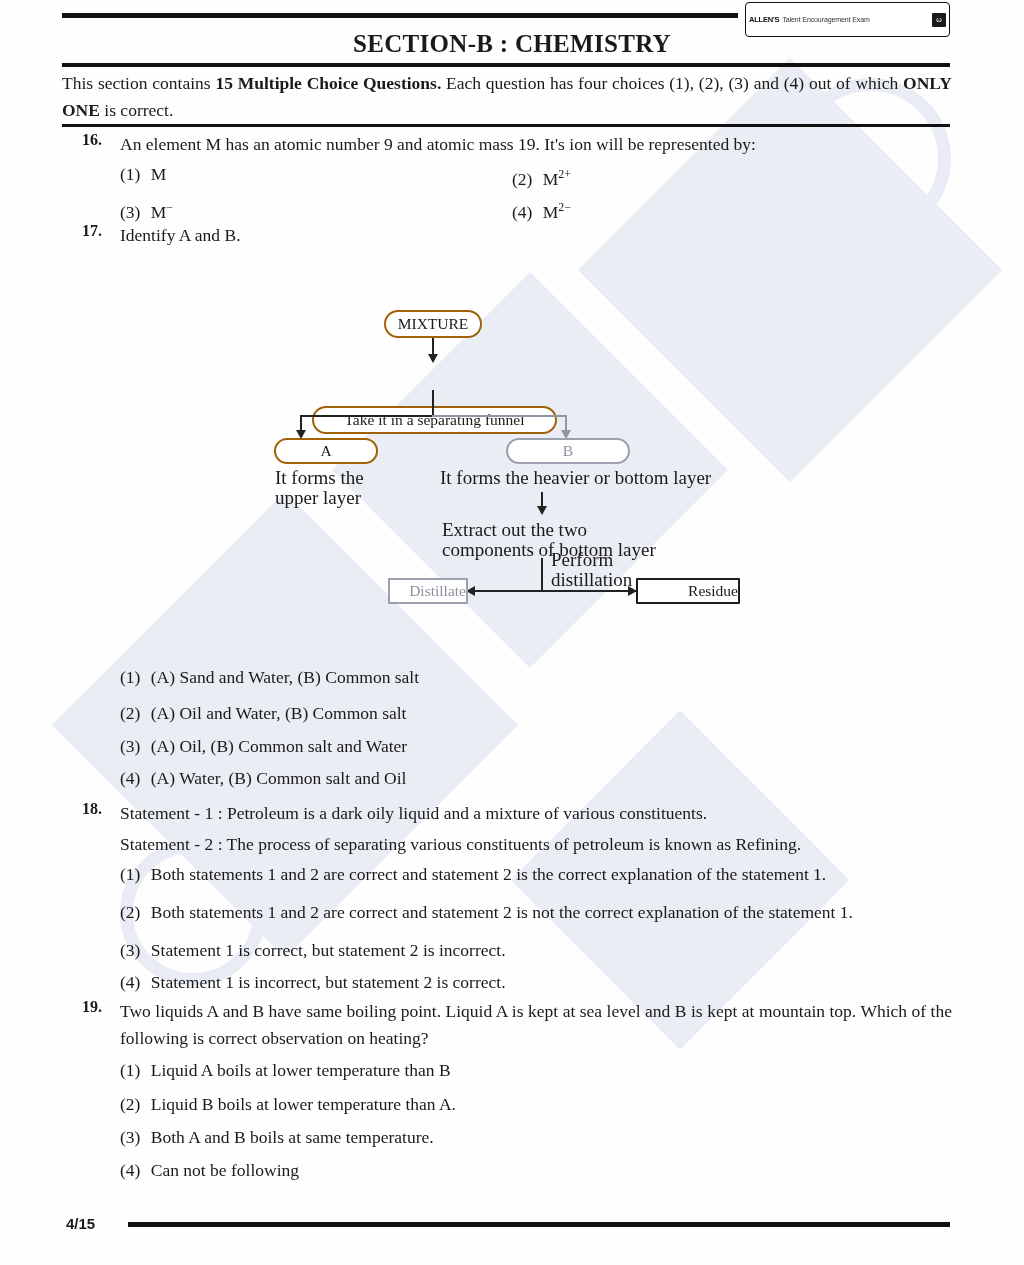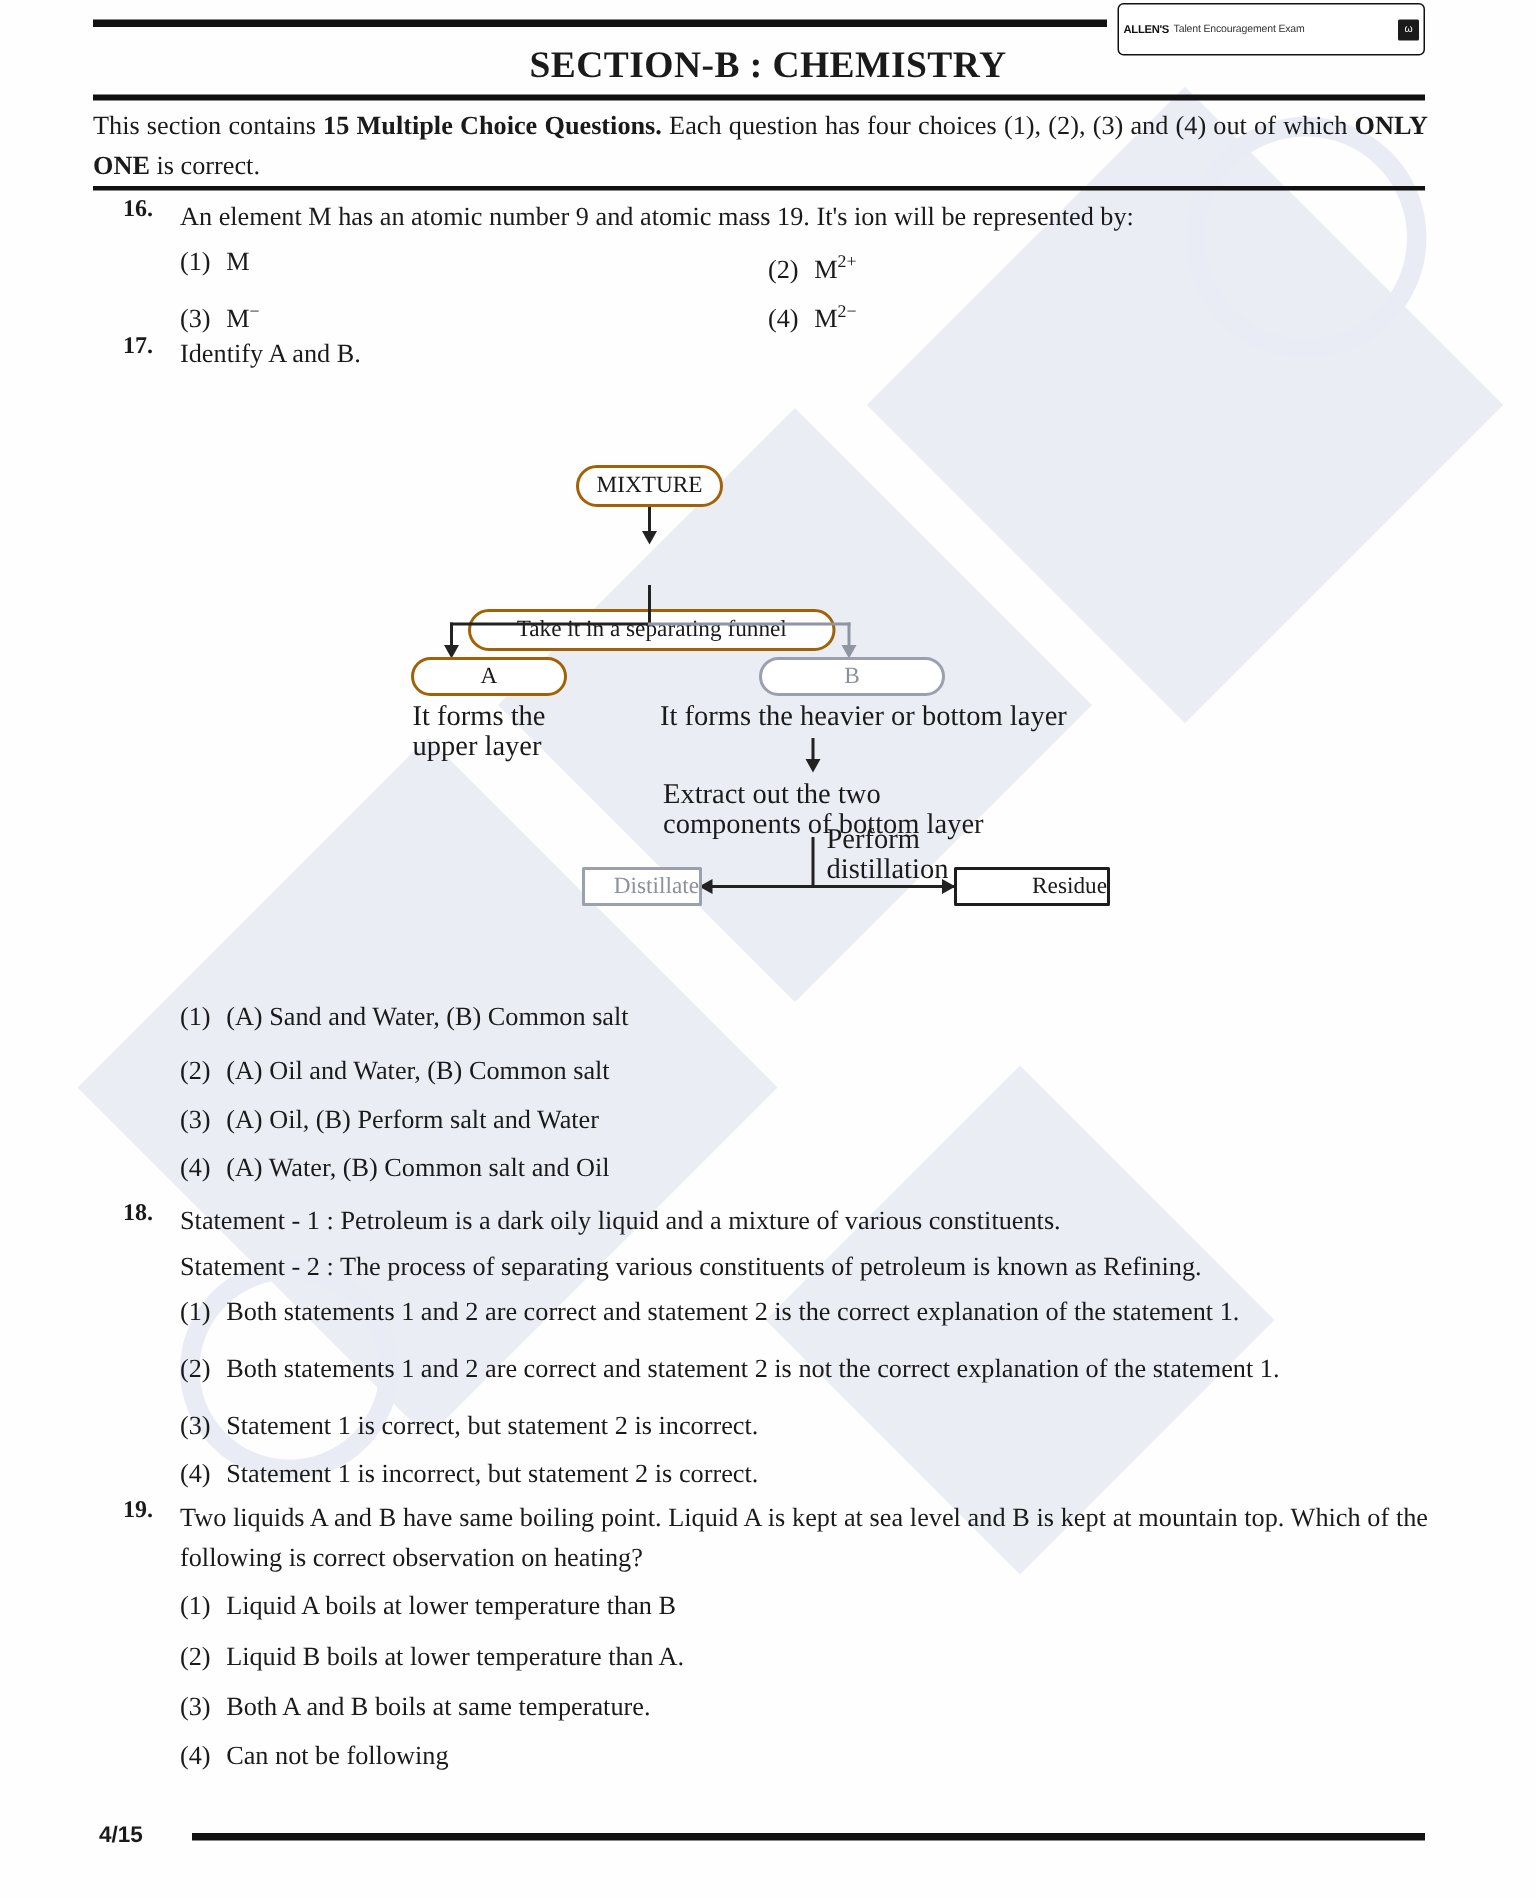--- a/index.html
+++ b/index.html
@@ -201,21 +201,21 @@
   <div class="opt" style="left:120px;top:664px;">
     <span style="margin-right: 6px;">(1)</span>
     <span>(A) Sand and Water, (B) Common salt</span>
   </div>
   <div class="opt" style="left:120px;top:700px;">
     <span style="margin-right: 6px;">(2)</span>
     <span>(A) Oil and Water, (B) Common salt</span>
   </div>
   <div class="opt" style="left:120px;top:733px;">
     <span style="margin-right: 6px;">(3)</span>
-    <span>(A) Oil, (B) Perform salt and Water</span>
+    <span>(A) Oil, (B) Common salt and Water</span>
   </div>
   <div class="opt" style="left:120px;top:765px;">
     <span style="margin-right: 6px;">(4)</span>
     <span>(A) Water, (B) Common salt and Oil</span>
   </div>
 
   <div class="q" style="left:62px;top:800px;width:890px;">
     <span class="qnum">18.</span>
     <div class="qtext">Statement - 1 : Petroleum is a dark oily liquid and a mixture of various constituents.</div>
     <div class="qtext" style="margin-top:4px;">Statement - 2 : The process of separating various constituents of petroleum is known as Refining.</div>

